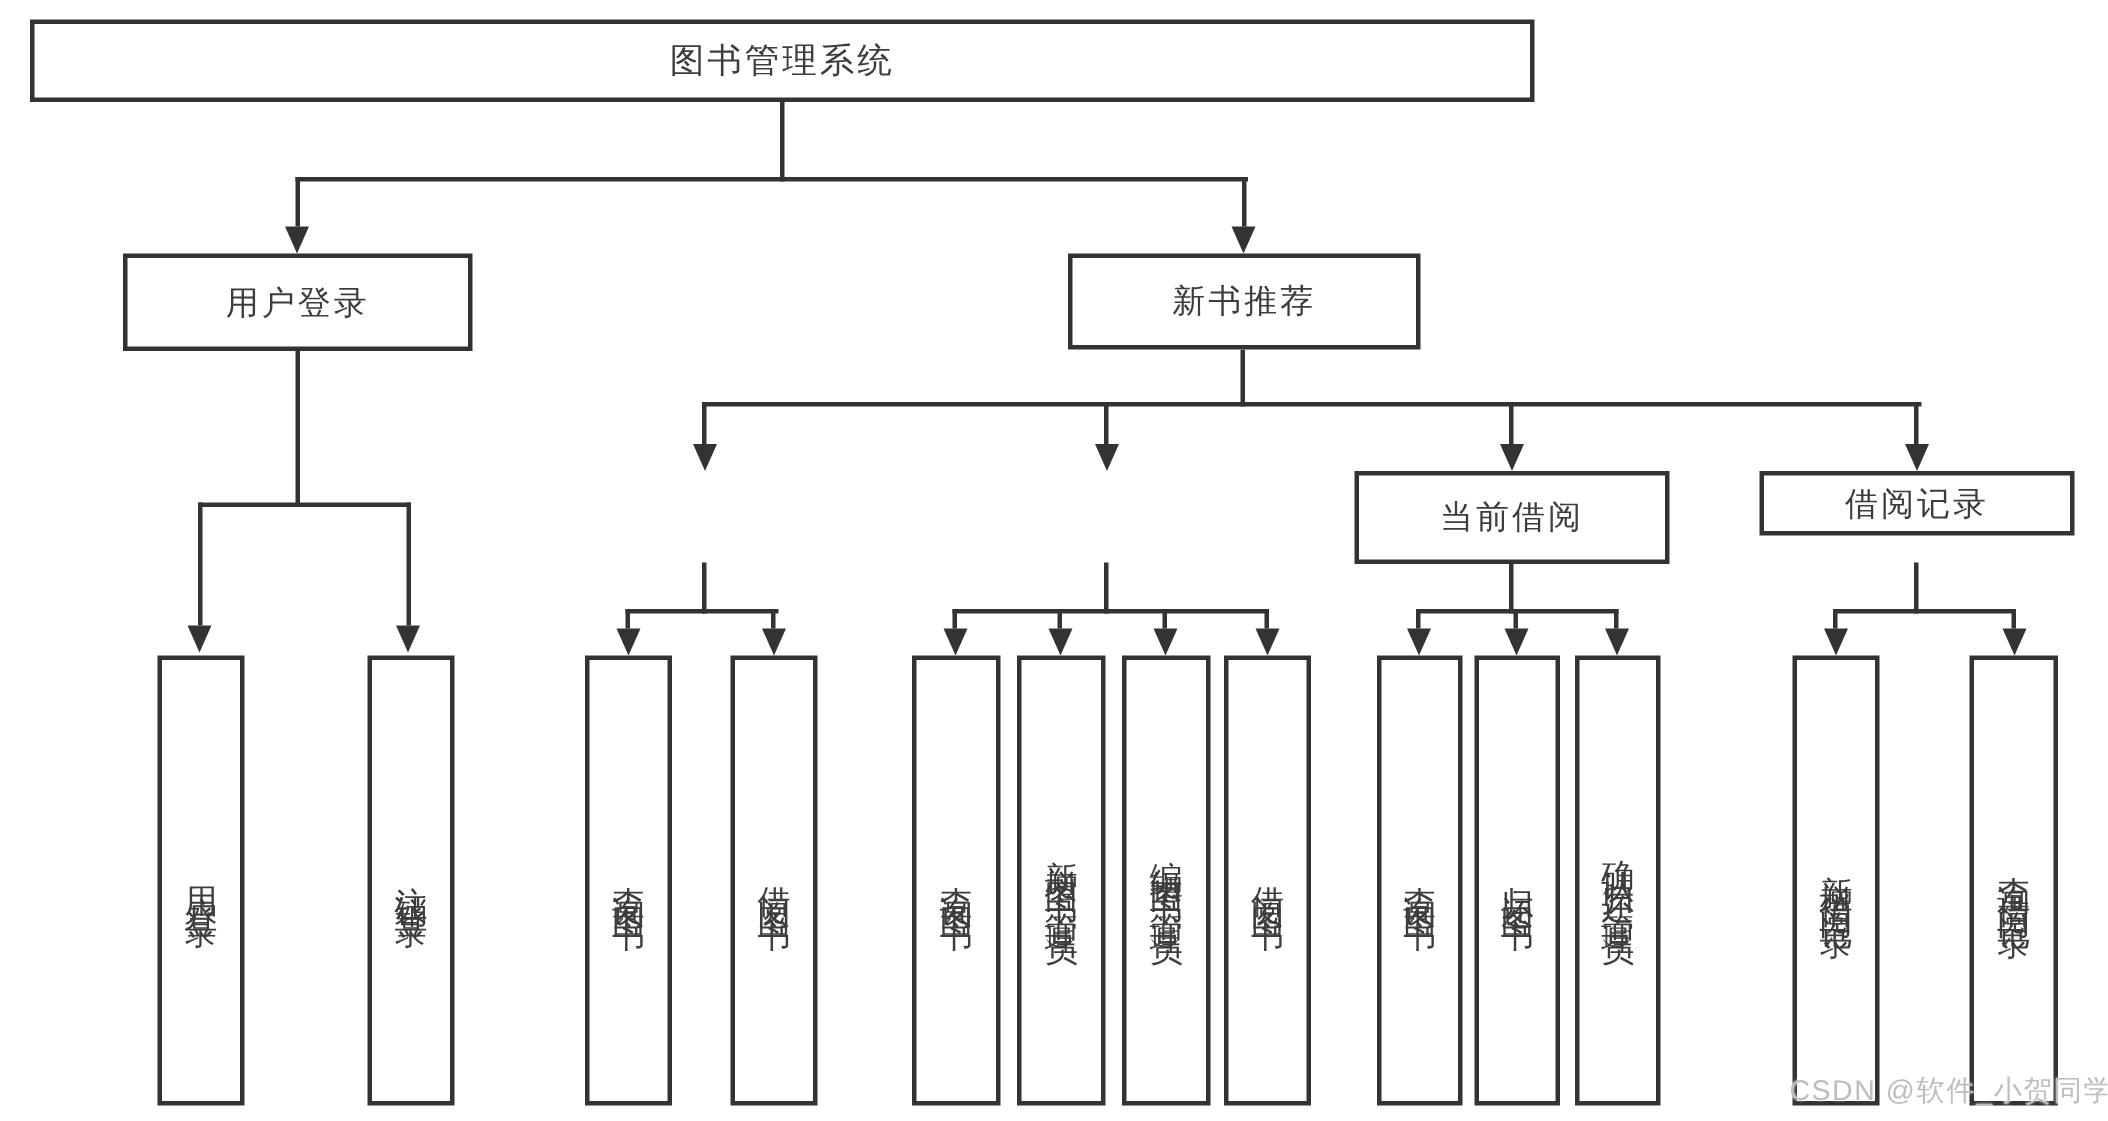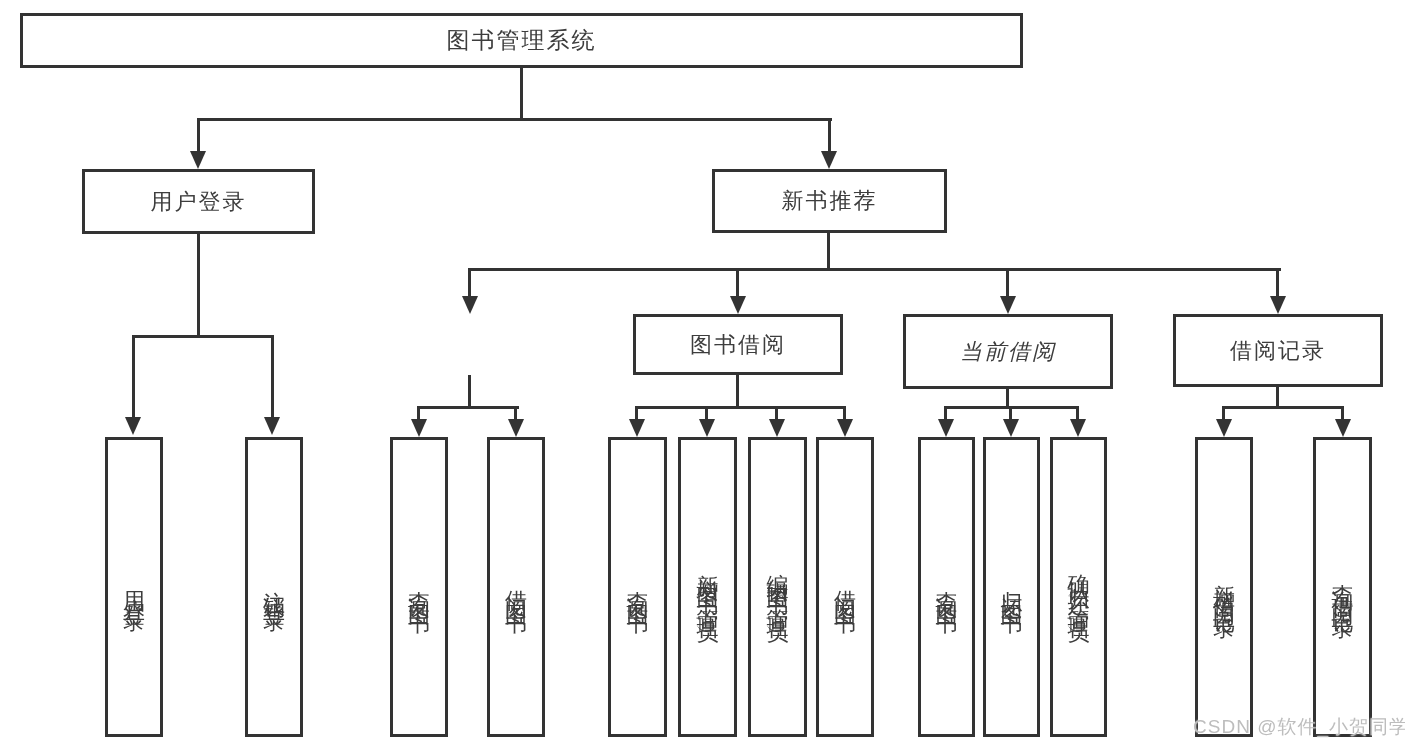--- a/index.html
+++ b/index.html
@@ -108,23 +108,22 @@
   <div class="ln" style="left:1222px;top:406px;width:3px;height:13px;"></div>
   <div class="ah" style="left:1216px;top:419px;"></div>
   <div class="ln" style="left:1341px;top:406px;width:3px;height:13px;"></div>
   <div class="ah" style="left:1335px;top:419px;"></div>
 
   <div class="box h root" style="left:20px;top:13px;width:1003px;height:55px;">图书管理系统</div>
 
   <div class="box h" style="left:82px;top:169px;width:233px;height:65px;">用户登录</div>
   <div class="box h" style="left:712px;top:169px;width:235px;height:64px;">新书推荐</div>
 
-  <div class="box h" style="left:633px;top:314px;width:210px;height:61px;">图书借阅</div>
-  <div class="box h" style="left:903px;top:314px;width:210px;height:75px;font-style:italic;">当前借阅</div>
-  <div class="box h" style="left:1173px;top:314px;width:210px;height:73px;">借阅记录</div>
+  <div class="box h" style="left:903px;top:314px;width:210px;height:62px;">当前借阅</div>
+  <div class="box h" style="left:1173px;top:314px;width:210px;height:43px;">借阅记录</div>
 
   <div class="box v" style="left:105px;top:437px;width:58px;height:300px;">用户登录</div>
   <div class="box v" style="left:245px;top:437px;width:58px;height:300px;">注销登录</div>
 
   <div class="box v" style="left:390px;top:437px;width:58px;height:300px;">查询图书</div>
   <div class="box v" style="left:487px;top:437px;width:58px;height:300px;">借阅图书</div>
 
   <div class="box v" style="left:608px;top:437px;width:59px;height:300px;">查询图书</div>
   <div class="box v" style="left:678px;top:437px;width:59px;height:300px;">新增图书（管理员）</div>
   <div class="box v" style="left:748px;top:437px;width:59px;height:300px;">编辑图书（管理员）</div>

